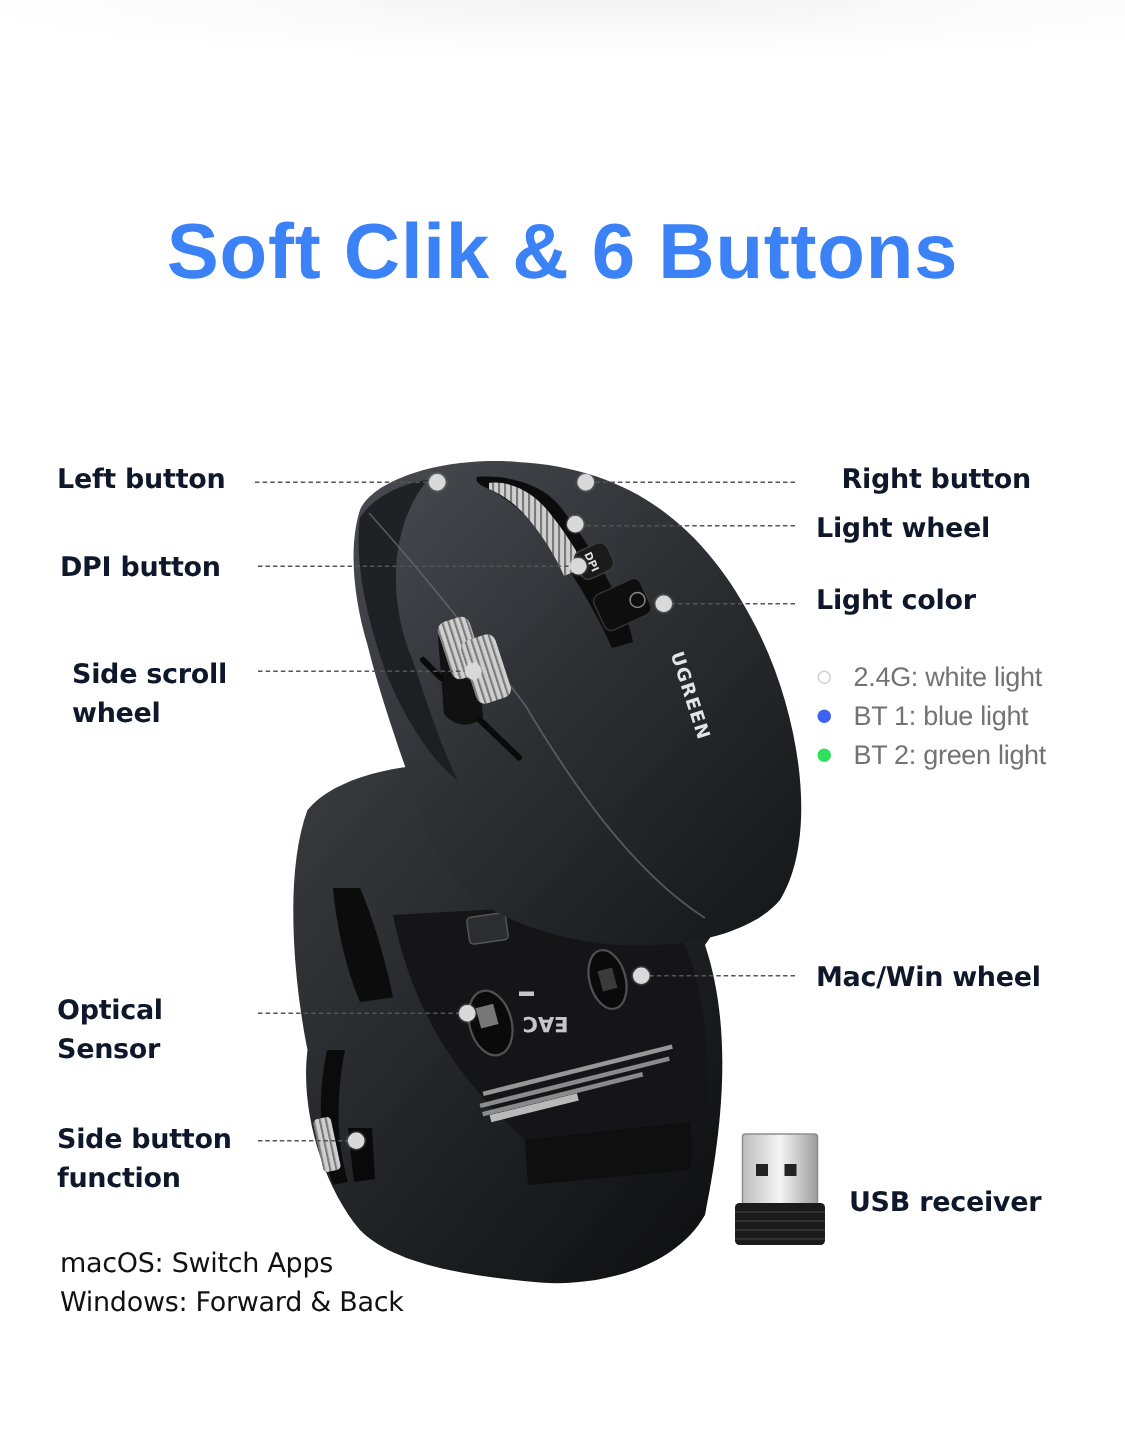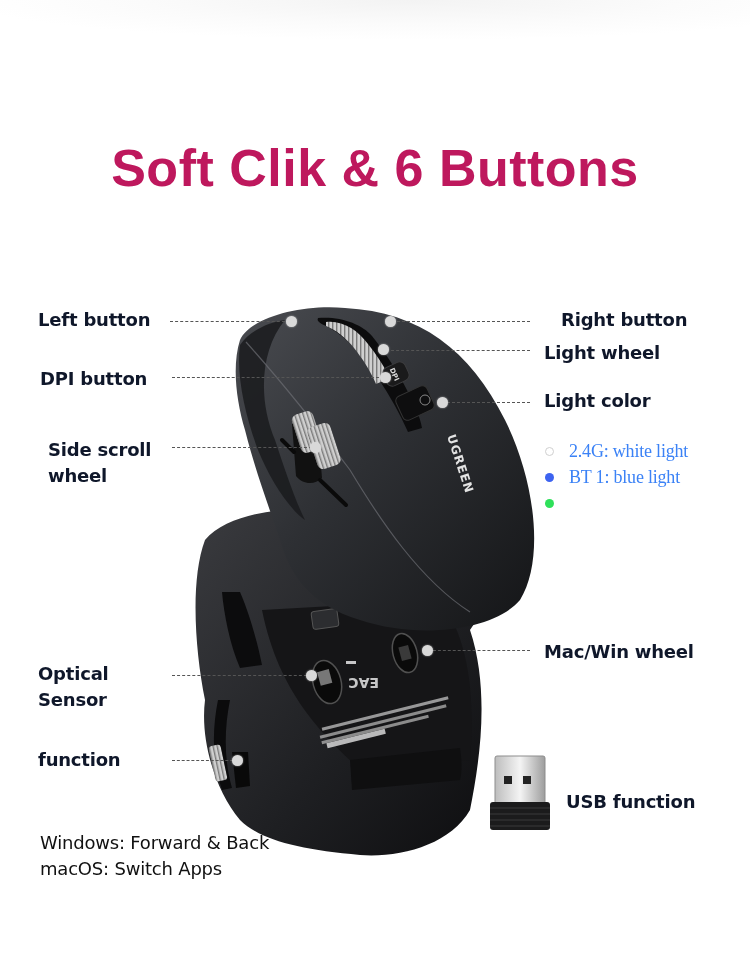--- a/index.html
+++ b/index.html
@@ -1,29 +1,29 @@
 <!DOCTYPE html>
 <html><head>
 <meta charset="utf-8">
 <style>
   * { box-sizing: border-box; margin: 0; padding: 0; }
   html, body { width: 750px; height: 961px; background: #ffffff; overflow: hidden; }
   body { position: relative; font-family: "DejaVu Sans", sans-serif; color: #111; }
   .top-shade { position: absolute; left: 0; top: 0; width: 750px; height: 40px;
     background: radial-gradient(ellipse 60% 100% at 55% 0%, #f3f3f3 0%, #fbfbfb 60%, #ffffff 100%); }
   .title { position: absolute; left: 0; top: 138px; width: 750px; text-align: center;
-    font-family: "Liberation Sans", sans-serif; font-weight: 700; font-size: 52px; letter-spacing: 0.5px; color: #be185d; }
+    font-family: "Liberation Sans", sans-serif; font-weight: 700; font-size: 52px; letter-spacing: 0.5px; color: #3b82f6; }
   .label { position: absolute; font-family: "DejaVu Sans", sans-serif; font-weight: 700; font-size: 18px; line-height: 26px; color: #0f172a; letter-spacing: -0.2px; }
   .note { position: absolute; font-family: "DejaVu Sans", sans-serif; font-size: 18px; line-height: 25.5px; color: #111; font-weight: 400; letter-spacing: -0.2px; }
   .leader { position: absolute; height: 0; border-top: 1px dashed #555; }
   .dot { position: absolute; width: 11px; height: 11px; border-radius: 50%; background: #d9d9d9; box-shadow: 0 0 2px rgba(255,255,255,.6); }
   .legend { position: absolute; left: 543px; top: 438px; }
   .legend-row { position: relative; height: 26px; display: flex; align-items: center; }
   .legend-dot { width: 9px; height: 9px; border-radius: 50%; margin-left: 2px; margin-right: 15px; }
-  .legend-text { font-family: Liberation Serif, serif; font-size: 18px; color: #3b82f6; letter-spacing: -0.2px; }
+  .legend-text { font-family: Liberation Sans, sans-serif; font-size: 18px; color: #737373; letter-spacing: -0.2px; }
   svg.art { position: absolute; left: 0; top: 0; }
 </style>
 </head>
 <body>
 
 <div class="top-shade"></div>
 
 <h1 class="title">Soft Clik &amp; 6 Buttons</h1>
 
 <svg class="art" width="750" height="961" viewBox="0 0 750 961">
@@ -134,40 +134,42 @@
 <div class="label" style="left:40px; top:366px;">DPI button</div>
 <div class="label" style="left:48px; top:437px;">
   <div>Side scroll</div>
   <div>wheel</div>
 </div>
 <div class="label" style="left:38px; top:661px;">
   <div>Optical</div>
   <div>Sensor</div>
 </div>
 <div class="label" style="left:38px; top:747px;">
+  <div>Side button</div>
   <div>function</div>
 </div>
 
 <div class="note" style="left:40px; top:830px;">
+  <div>macOS: Switch Apps</div>
   <div>Windows: Forward &amp; Back</div>
-  <div>macOS: Switch Apps</div>
 </div>
 
 <div class="label" style="left:544px; top:307px;margin-left:17px;">Right button</div>
 <div class="label" style="left:544px; top:340px;">Light wheel</div>
 <div class="label" style="left:544px; top:388px;">Light color</div>
 
 <div class="legend">
   <div class="legend-row">
     <span class="legend-dot" style="background:#ffffff; border:1px solid #d0d0d0;"></span>
     <span class="legend-text">2.4G: white light</span>
   </div>
   <div class="legend-row">
     <span class="legend-dot" style="background:#3d63f0;"></span>
     <span class="legend-text">BT 1: blue light</span>
   </div>
   <div class="legend-row">
     <span class="legend-dot" style="background:#2fe05a;"></span>
+    <span class="legend-text">BT 2: green light</span>
   </div>
 </div>
 
 <div class="label" style="left:544px; top:639px;">Mac/Win wheel</div>
-<div class="label" style="left:566px; top:789px;">USB function</div>
+<div class="label" style="left:566px; top:789px;">USB receiver</div>
 
 </body></html>

